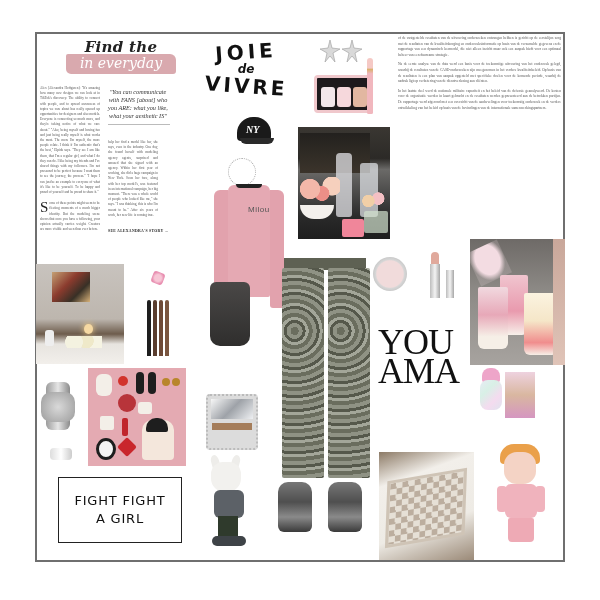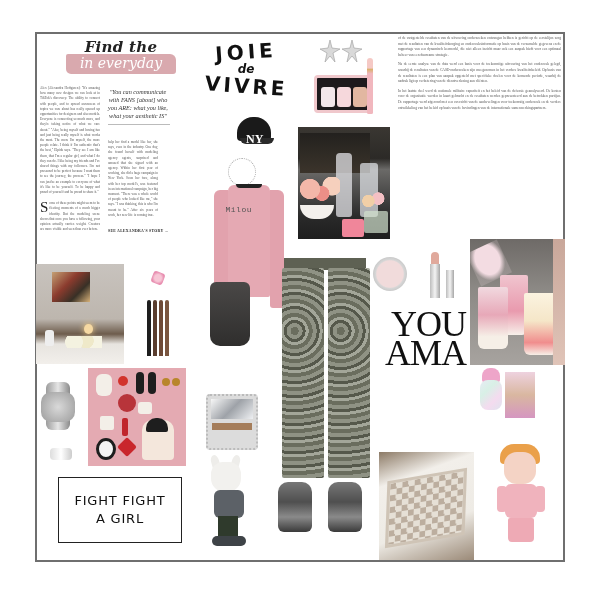--- a/index.html
+++ b/index.html
@@ -22,21 +22,21 @@
   .dropcap { font-size:15px; line-height:12px; float:left; margin-right:1px; color:#222; }
 
   .joie { left:205px; top:40px; width:82px; text-align:center; font-family:"DejaVu Sans", sans-serif; font-weight:bold; color:#111; }
   .joie .l1 { font-size:20px; letter-spacing:4px; display:block; transform:rotate(-4deg); }
   .joie .l2 { font-size:12px; font-style:italic; display:block; margin-top:-2px; }
   .joie .l3 { font-size:20px; letter-spacing:3px; display:block; transform:rotate(4deg); margin-top:-2px; }
 
   .right-text { left:398px; top:36px; width:163px; font-size:3.6px; line-height:5.6px; color:#555; text-align:justify; overflow:hidden; }
   .right-text p { margin:0 0 4px 0; }
 
-  .you-are { left:378px; top:310px; width:88px; font-family:"Liberation Serif", serif; font-size:36px; line-height:29px; color:#111; letter-spacing:-1px; text-align:right; }
+  .you-are { left:378px; top:328px; width:88px; font-family:"Liberation Serif", serif; font-size:36px; line-height:29px; color:#111; letter-spacing:-1px; text-align:left; }
 
   .fight-box { left:58px; top:477px; width:124px; height:66px; border:1.5px solid #222; box-sizing:border-box; display:flex; align-items:center; justify-content:center; text-align:center; }
   .fight-text { font-family:"DejaVu Sans", sans-serif; font-size:13px; line-height:18px; letter-spacing:0.8px; color:#111; }
 
   
   .photo { overflow:hidden; }
   .kitchen { left:36px; top:264px; width:88px; height:100px; background:linear-gradient(180deg,#c8c3be 0%,#bdb6ae 55%,#6d5c4c 70%,#e7e4df 80%,#f2efeb 100%); }
   .kitchen .art { position:absolute; left:16px; top:8px; width:38px; height:30px; background:linear-gradient(135deg,#c4a074,#8b3b2e 40%,#383026 70%,#d8b27a); }
   .kitchen .flowers { position:absolute; left:26px; top:72px; width:40px; height:12px; background:radial-gradient(circle at 30% 50%,#f4f2e0 30%,transparent 32%),radial-gradient(circle at 60% 40%,#efe9c9 30%,transparent 32%),radial-gradient(circle at 85% 60%,#f6f4e3 30%,transparent 32%); }
   .kitchen .vase { position:absolute; left:9px; top:66px; width:9px; height:16px; background:#eeeeee; border-radius:3px 3px 2px 2px; }
@@ -66,27 +66,27 @@
   .sticker-sheet .s { position:absolute; border-radius:50%; }
 
   
   .stars { left:320px; top:38px; }
   .palette { left:314px; top:75px; width:58px; height:38px; background:#1e1a1c; border-radius:4px; border:3px solid #f0c8cc; box-sizing:border-box; }
   .palette .pan { position:absolute; top:9px; width:14px; height:20px; border-radius:3px; }
   .brush { left:367px; top:58px; width:6px; height:56px; background:linear-gradient(180deg,#f5c9c5 0%,#f5c9c5 18%,#d9b06a 20%,#f1b7be 28%,#f1b7be 100%); border-radius:4px 4px 2px 2px; }
 
   .cap { left:237px; top:117px; width:34px; height:24px; background:#1a1a1a; border-radius:16px 16px 4px 4px; }
   .cap-brim { left:240px; top:138px; width:34px; height:6px; background:#2a2a2a; border-radius:0 0 10px 10px; }
-  .cap-logo { left:246px; top:132px; width:16px; font-size:12px; color:#fff; font-weight:bold; font-family:"Liberation Serif", serif; }
+  .cap-logo { left:246px; top:124px; width:16px; font-size:10px; color:#fff; font-weight:bold; font-family:"Liberation Serif", serif;font-style:italic; }
   .necklace { left:228px; top:158px; width:26px; height:26px; border:1px dotted #aaa; border-radius:50%; }
   .top-body { left:228px; top:185px; width:42px; height:112px; background:#e5a9b3; border-radius:6px 6px 2px 2px; }
   .top-sleeve-l { left:214px; top:190px; width:14px; height:118px; background:#e2a2ad; border-radius:6px 0 3px 3px; }
   .top-sleeve-r { left:270px; top:190px; width:14px; height:118px; background:#e2a2ad; border-radius:0 6px 3px 3px; }
   .top-collar { left:236px; top:184px; width:26px; height:4px; background:#222; border-radius:0 0 6px 6px; }
-  .top-print { left:214px; top:205px; width:38px; font-size:8px; color:#555; font-family:Liberation Mono, monospace; text-align:right; letter-spacing:0.5px; }
+  .top-print { left:248px; top:205px; width:38px; font-size:8px; color:#555; font-family:Liberation Sans, sans-serif; text-align:left; letter-spacing:0.5px; }
 
   .bag { left:210px; top:282px; width:40px; height:64px; background:linear-gradient(180deg,#4a4847,#2f2e2d); border-radius:6px 6px 10px 10px; }
   .pants { left:280px; top:258px; width:92px; height:220px; }
   .pants-leg { position:absolute; top:10px; width:42px; height:210px; background:repeating-radial-gradient(circle at 30% 30%,#6a6d5e 0 4px,#8f9284 4px 8px,#55584b 8px 11px,#a3a699 11px 14px); border-radius:2px; }
   .pants-waist { position:absolute; left:4px; top:0; width:82px; height:12px; background:#5e6153; }
   .sneaker { position:absolute; width:34px; height:50px; background:linear-gradient(180deg,#777 0%,#4f4f4f 40%,#8a8a8a 70%,#3a3a3a 100%); border-radius:10px 10px 6px 6px; }
 
   .ring { left:152px; top:272px; width:12px; height:12px; background:radial-gradient(circle,#f7c7d6 40%,#e88fb1 70%); border-radius:3px; transform:rotate(20deg); }
   .pencil { position:absolute; width:4px; height:56px; top:300px; border-radius:2px 2px 0 0; }
   .watch { left:46px; top:382px; width:24px; height:48px; background:linear-gradient(90deg,#9c9c9c,#e6e6e6,#8a8a8a); border-radius:6px; }

